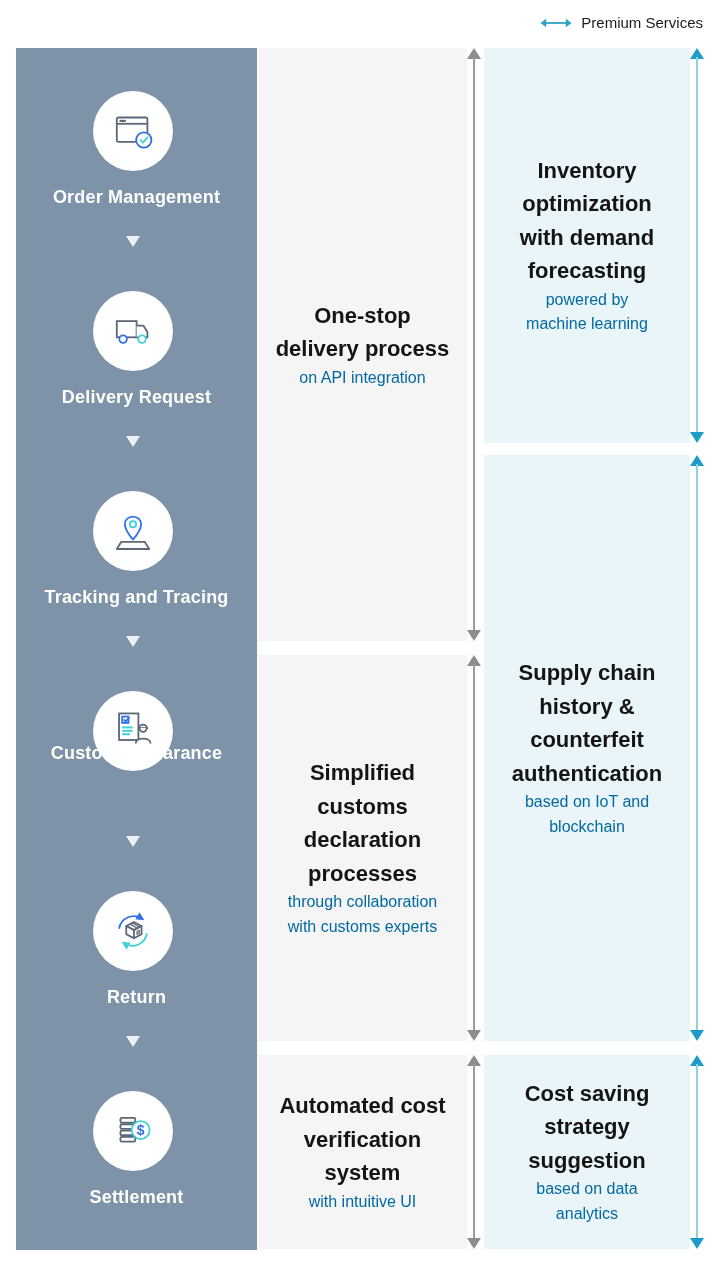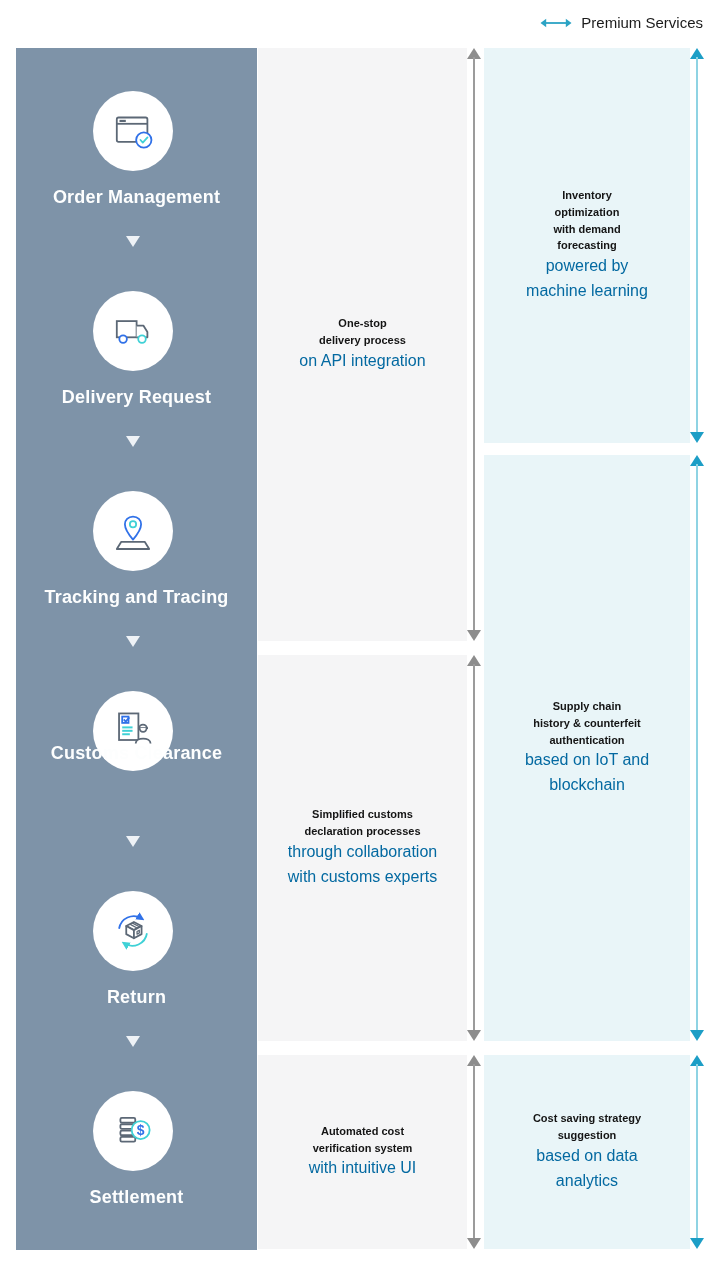--- a/index.html
+++ b/index.html
@@ -30,21 +30,21 @@
     border-top:11px solid #eef2f6;
   }
 
   
   .panel{
     position:absolute;display:flex;flex-direction:column;align-items:center;justify-content:center;
     text-align:center;padding:0 6px;box-sizing:border-box;
   }
   .mid{left:258px;width:209px;background:#f5f5f6;}
   .prem{left:484px;width:206px;background:#e9f5f8;}
-  .panel-title{font-weight:700;font-size:11px;color:#141414;line-height:1.52;white-space:pre-line;}
+  .panel-title{font-weight:700;font-size:22px;color:#141414;line-height:1.52;white-space:pre-line;}
   .panel-sub{font-size:16px;color:#0369a1;line-height:1.55;white-space:pre-line;}
 
   
   .varrow{position:absolute;width:14px;}
   .varrow .shaft{position:absolute;left:6px;top:9px;bottom:9px;width:2px;}
   .varrow .hu,.varrow .hd{position:absolute;left:0;width:0;height:0;
     border-left:7px solid transparent;border-right:7px solid transparent;}
   .varrow .hu{top:0;border-bottom:11px solid;}
   .varrow .hd{bottom:0;border-top:11px solid;}
   .varrow.gray .shaft{background:#9b9b9b;}

